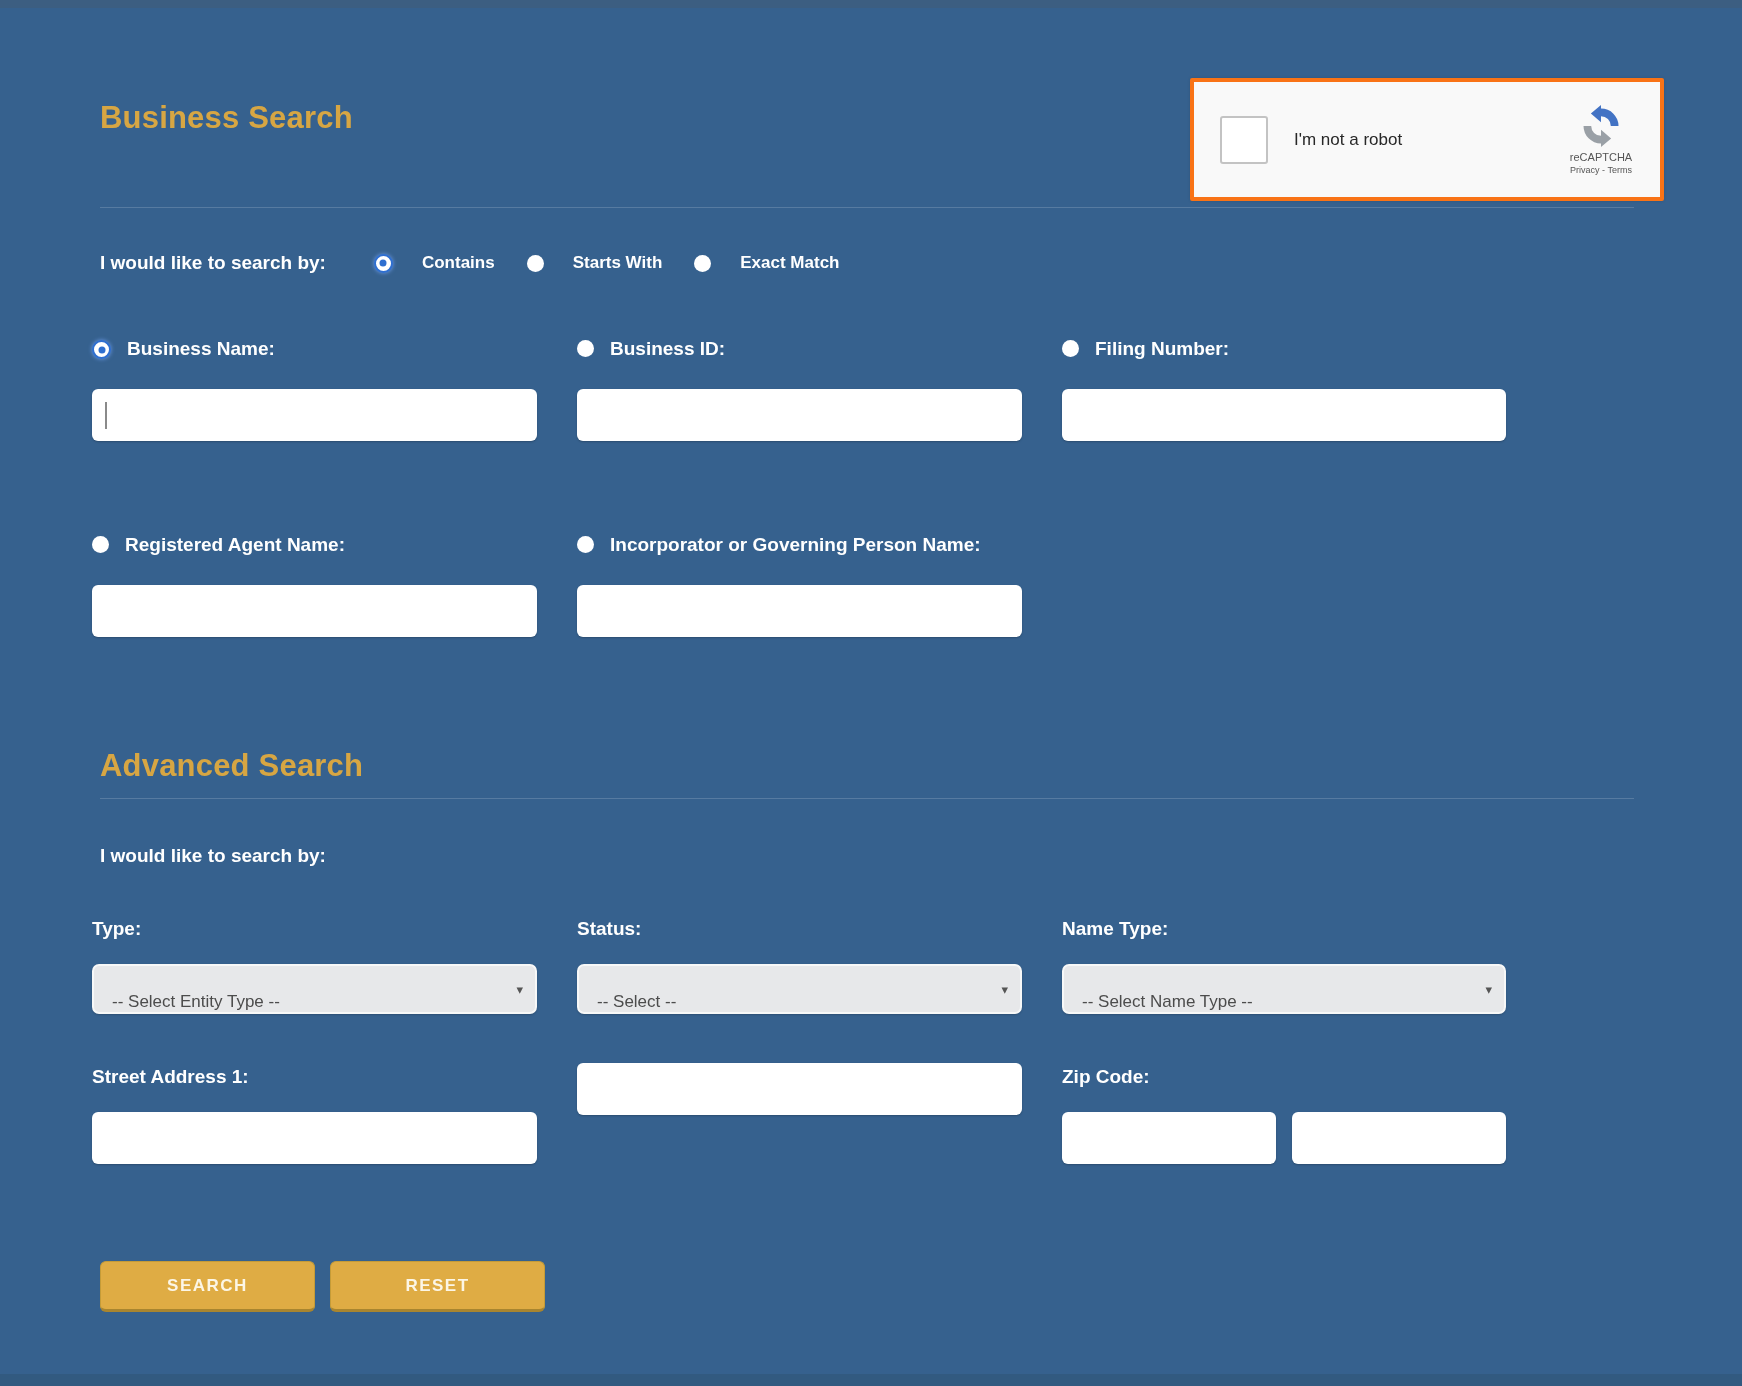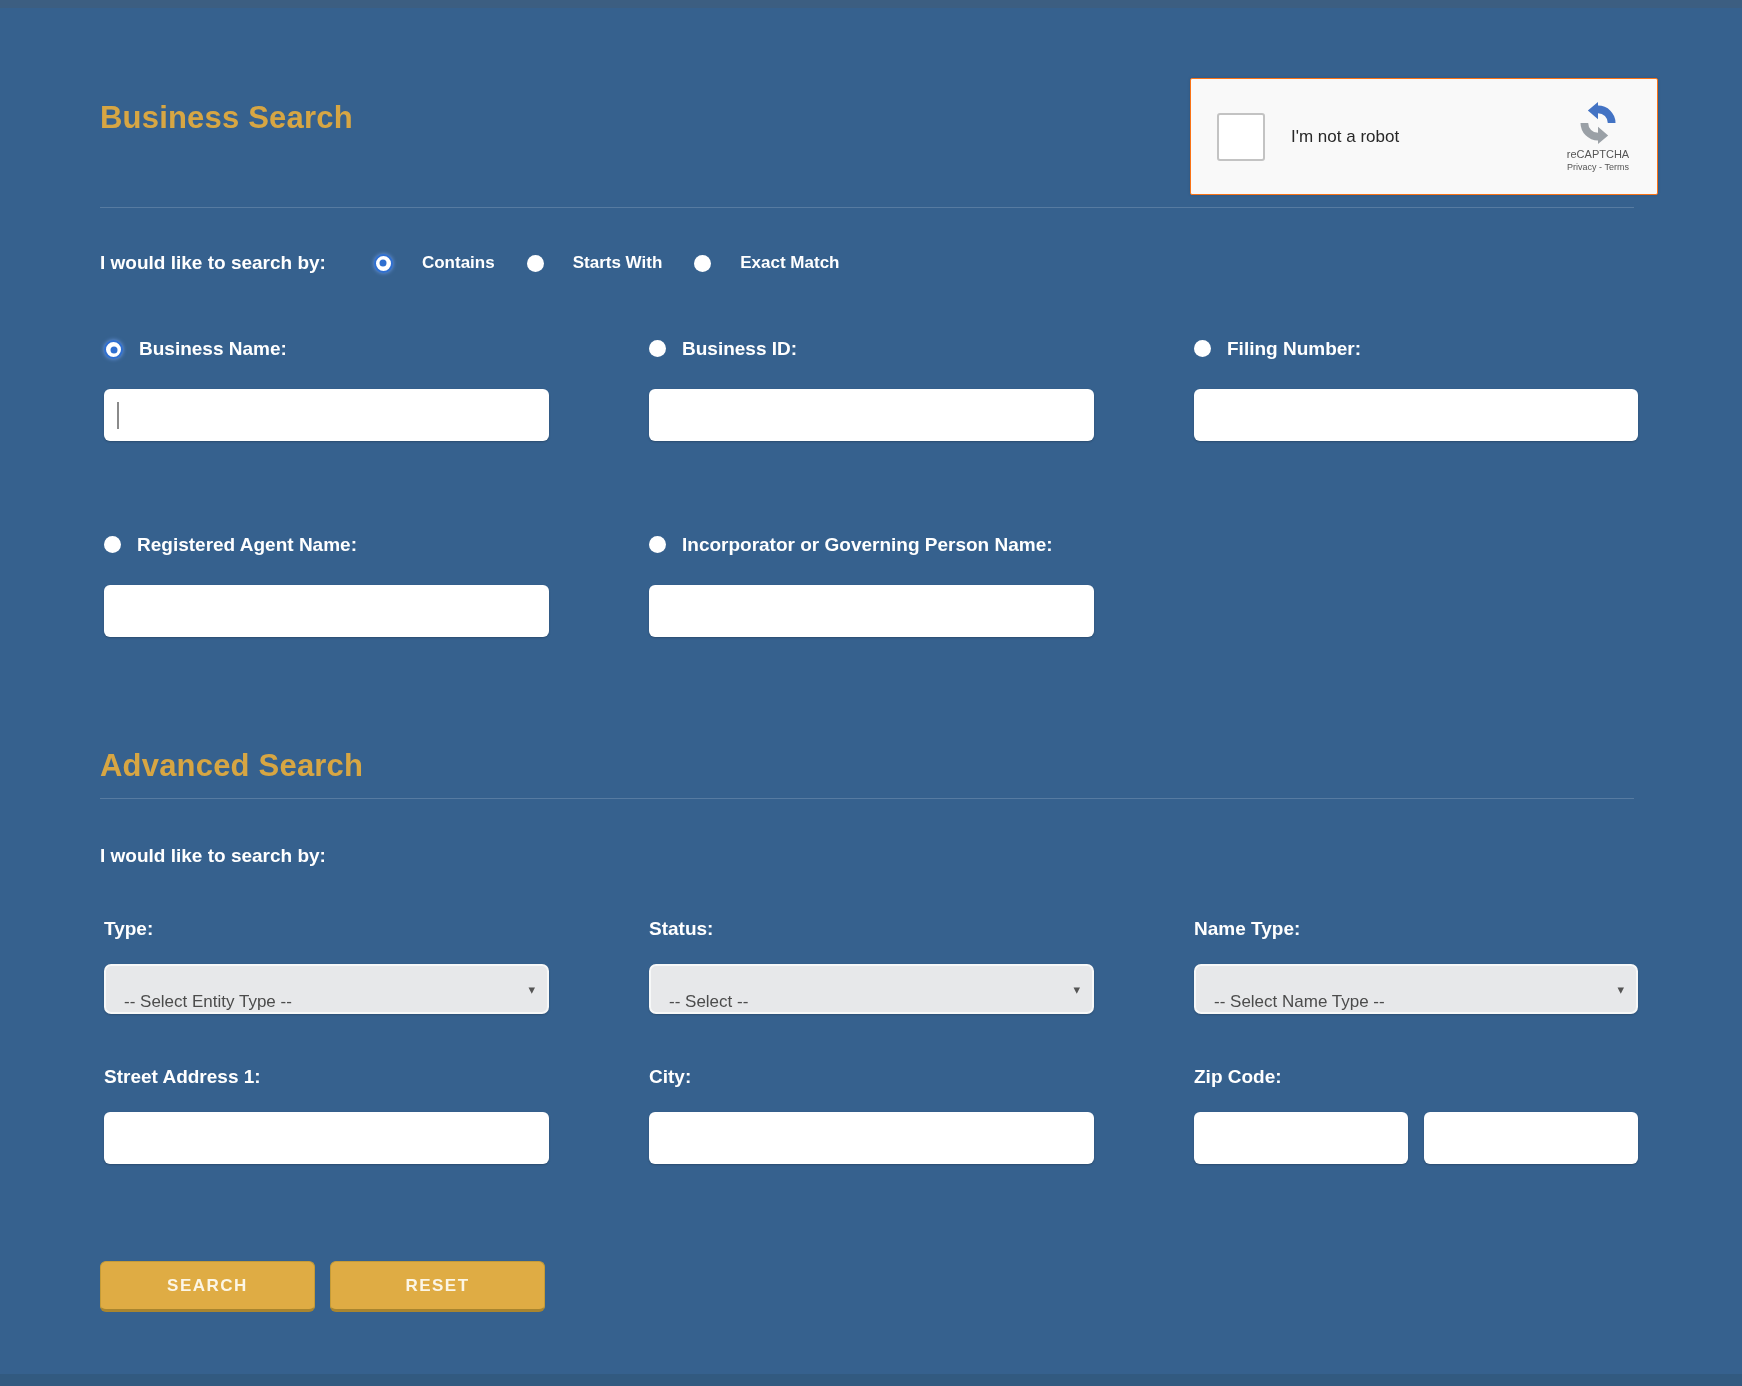--- a/index.html
+++ b/index.html
@@ -15,21 +15,21 @@
   
   .gold-heading{
     position:absolute;left:100px;margin:0;
     color:#D7A643;font-size:31px;font-weight:600;letter-spacing:.2px;
   }
   .divider{position:absolute;left:100px;width:1534px;height:1px;background:rgba(255,255,255,.17);}
 
   
   .recaptcha{
     position:absolute;left:1190px;top:78px;width:466px;height:115px;
-    background:#F9F9F9;border:1px solid #f97316;border-radius:2px;
+    background:#F9F9F9;border:4px solid #f97316;border-radius:2px;
     box-shadow:0 0 3px rgba(0,0,0,.12);
     display:flex;align-items:center;
   }
   .rc-checkbox{
     width:44px;height:44px;margin-left:26px;
     background:#fff;border:2px solid #c3c3c3;border-radius:3px;cursor:pointer;
   }
   .rc-label{margin-left:26px;font-size:17px;color:#282828;}
   .rc-right{
     position:absolute;right:16px;top:50%;transform:translateY(-50%);
@@ -57,22 +57,22 @@
     background:#fff;border:2px solid #2F6FD0;width:15px;height:15px;
     box-shadow:0 0 4px rgba(120,170,255,.8);
   }
   .radio.sel::after{
     content:"";position:absolute;left:50%;top:50%;transform:translate(-50%,-50%);
     width:7px;height:7px;border-radius:50%;background:#2F6FD0;
   }
 
   
   .grid{
-    position:absolute;left:104px;width:1534px;
-    display:grid;grid-template-columns:445px 445px 444px;column-gap:100px;
+    position:absolute;left:92px;width:1534px;
+    display:grid;grid-template-columns:445px 445px 444px;column-gap:40px;
   }
   .row1{top:335px;}
   .row2{top:531px;}
   .advrow1{top:915px;}
   .advrow2{top:1063px;}
 
   .field-label-row{
     display:flex;align-items:flex-start;color:#fff;
     font-size:19px;font-weight:600;line-height:28px;margin-bottom:26px;cursor:pointer;
   }
@@ -226,21 +226,20 @@
       </div>
     </div>
   </div>
 
   <div class="grid advrow2">
     <div>
       <span class="plain-label">Street Address 1:</span>
       <input class="text-input" value="" style="">
     </div>
     <div>
-      <span class="plain-label">City:</span>
       <input class="text-input" value="" style="">
     </div>
     <div>
       <span class="plain-label">Zip Code:</span>
       <div class="zip-pair">
         <input class="text-input" value="" style="">
         <input class="text-input" value="" style="">
       </div>
     </div>
   </div>

